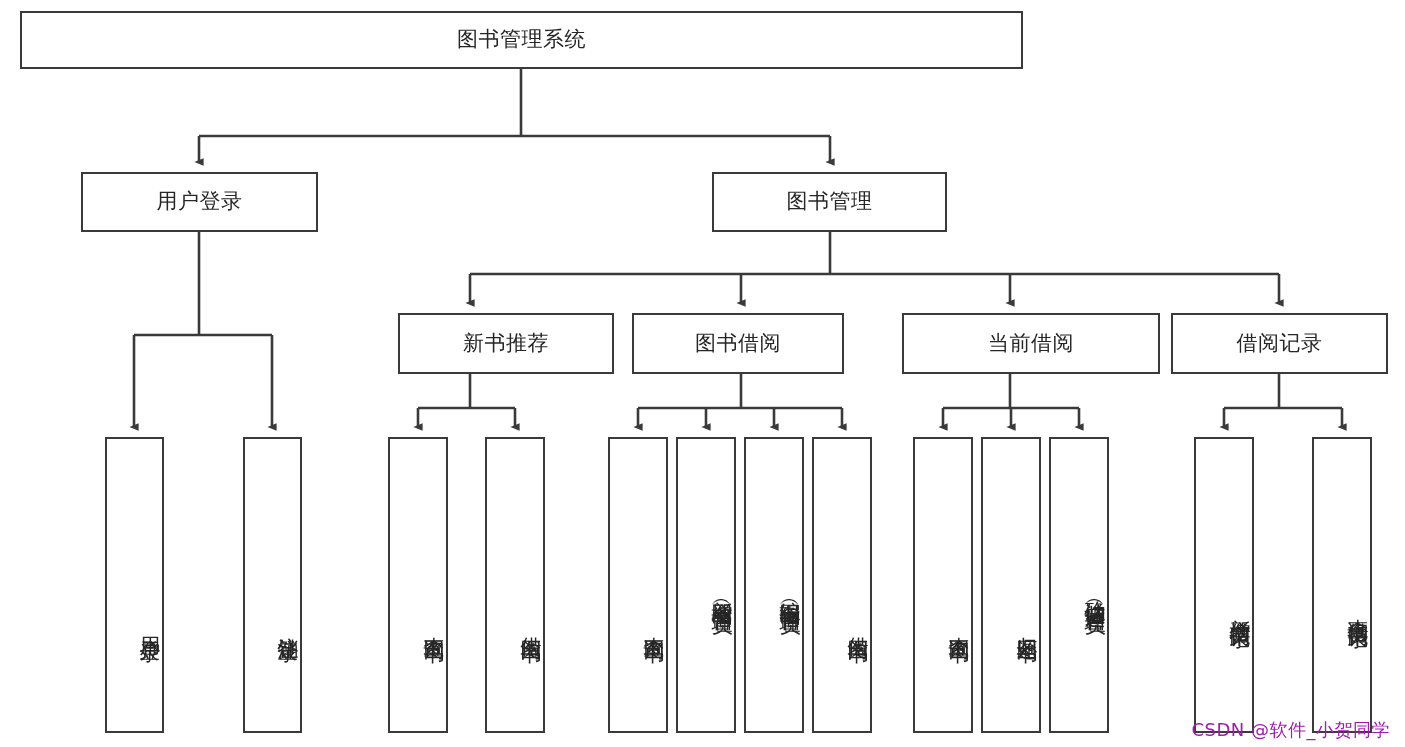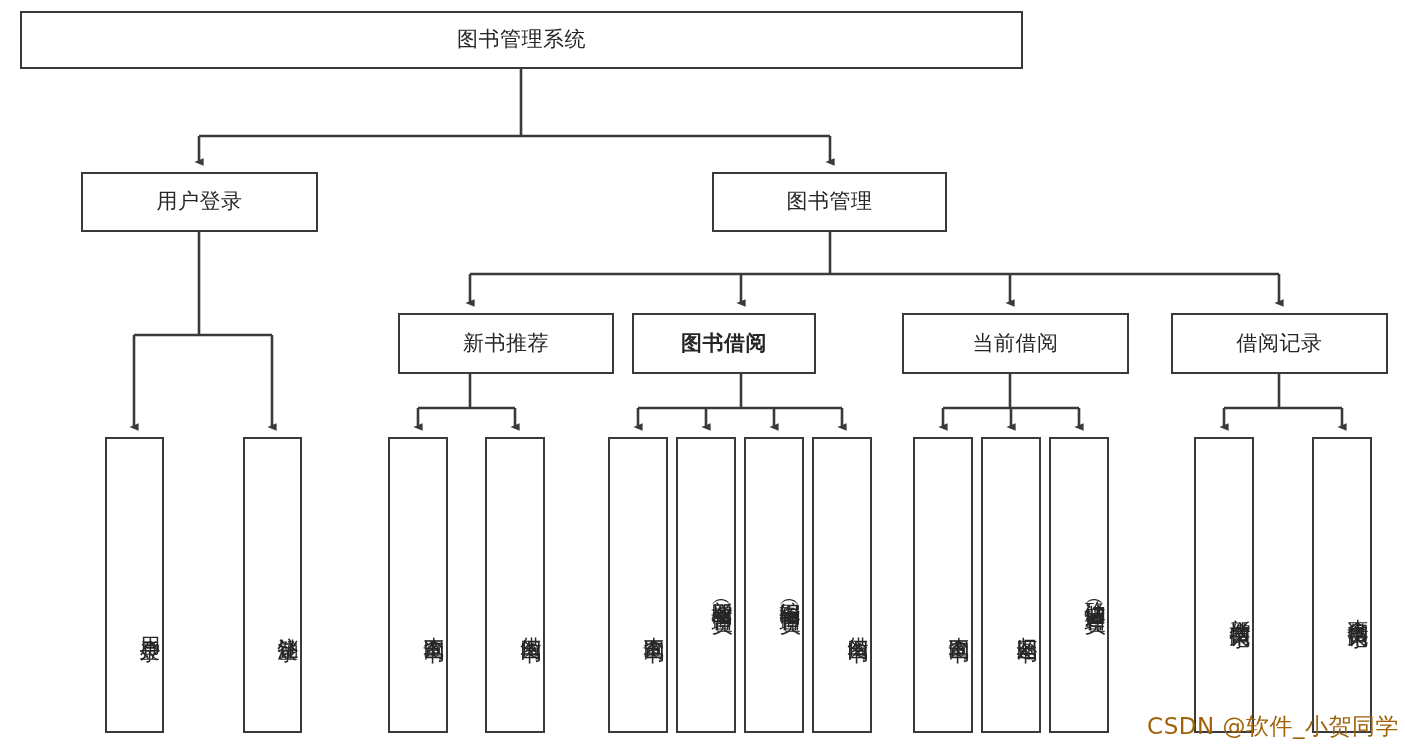--- a/index.html
+++ b/index.html
@@ -51,24 +51,24 @@
     letter-spacing: 2px;
   }
   .node.vert.top2 { padding-top: 78px; }
   .node.vert.top3 { padding-top: 46px; }
   .node.vert.top4 { padding-top: 16px; }
   .node.vert .vtext {
     display: block;
   }
   #watermark {
     position: absolute;
-    right: 6px;
+    right: 15px;
     bottom: 5px;
-    font-size: 23px;
-    color: #a16207;
+    font-size: 18px;
+    color: #a21caf;
     white-space: nowrap;
     letter-spacing: 0.5px;
   }
 </style>
 </head>
 <body>
 
 <div id="canvas">
 
   <svg class="wires" viewBox="0 0 1405 747" xmlns="http://www.w3.org/2000/svg">
@@ -130,24 +130,24 @@
   <div class="node horiz" style="left:81px; top:172px; width:237px; height:60px;">
     <span>用户登录</span>
   </div>
   <div class="node horiz" style="left:712px; top:172px; width:235px; height:60px;text-align:right;">
     <span>图书管理</span>
   </div>
 
   <div class="node horiz" style="left:362px; top:313px; width:216px; height:61px;margin-left:36px;">
     <span>新书推荐</span>
   </div>
-  <div class="node horiz" style="left:632px; top:313px; width:184px; height:61px;font-weight:bold;">
+  <div class="node horiz" style="left:632px; top:313px; width:212px; height:61px;">
     <span>图书借阅</span>
   </div>
-  <div class="node horiz" style="left:902px; top:313px; width:227px; height:61px;">
+  <div class="node horiz" style="left:902px; top:313px; width:258px; height:61px;">
     <span>当前借阅</span>
   </div>
   <div class="node horiz" style="left:1171px; top:313px; width:217px; height:61px;">
     <span>借阅记录</span>
   </div>
 
   <div class="node vert top2" style="left:105px; top:437px; width:59px; height:296px;">
     <span class="vtext">用户登录</span>
   </div>
   <div class="node vert top2" style="left:243px; top:437px; width:59px; height:296px;">

